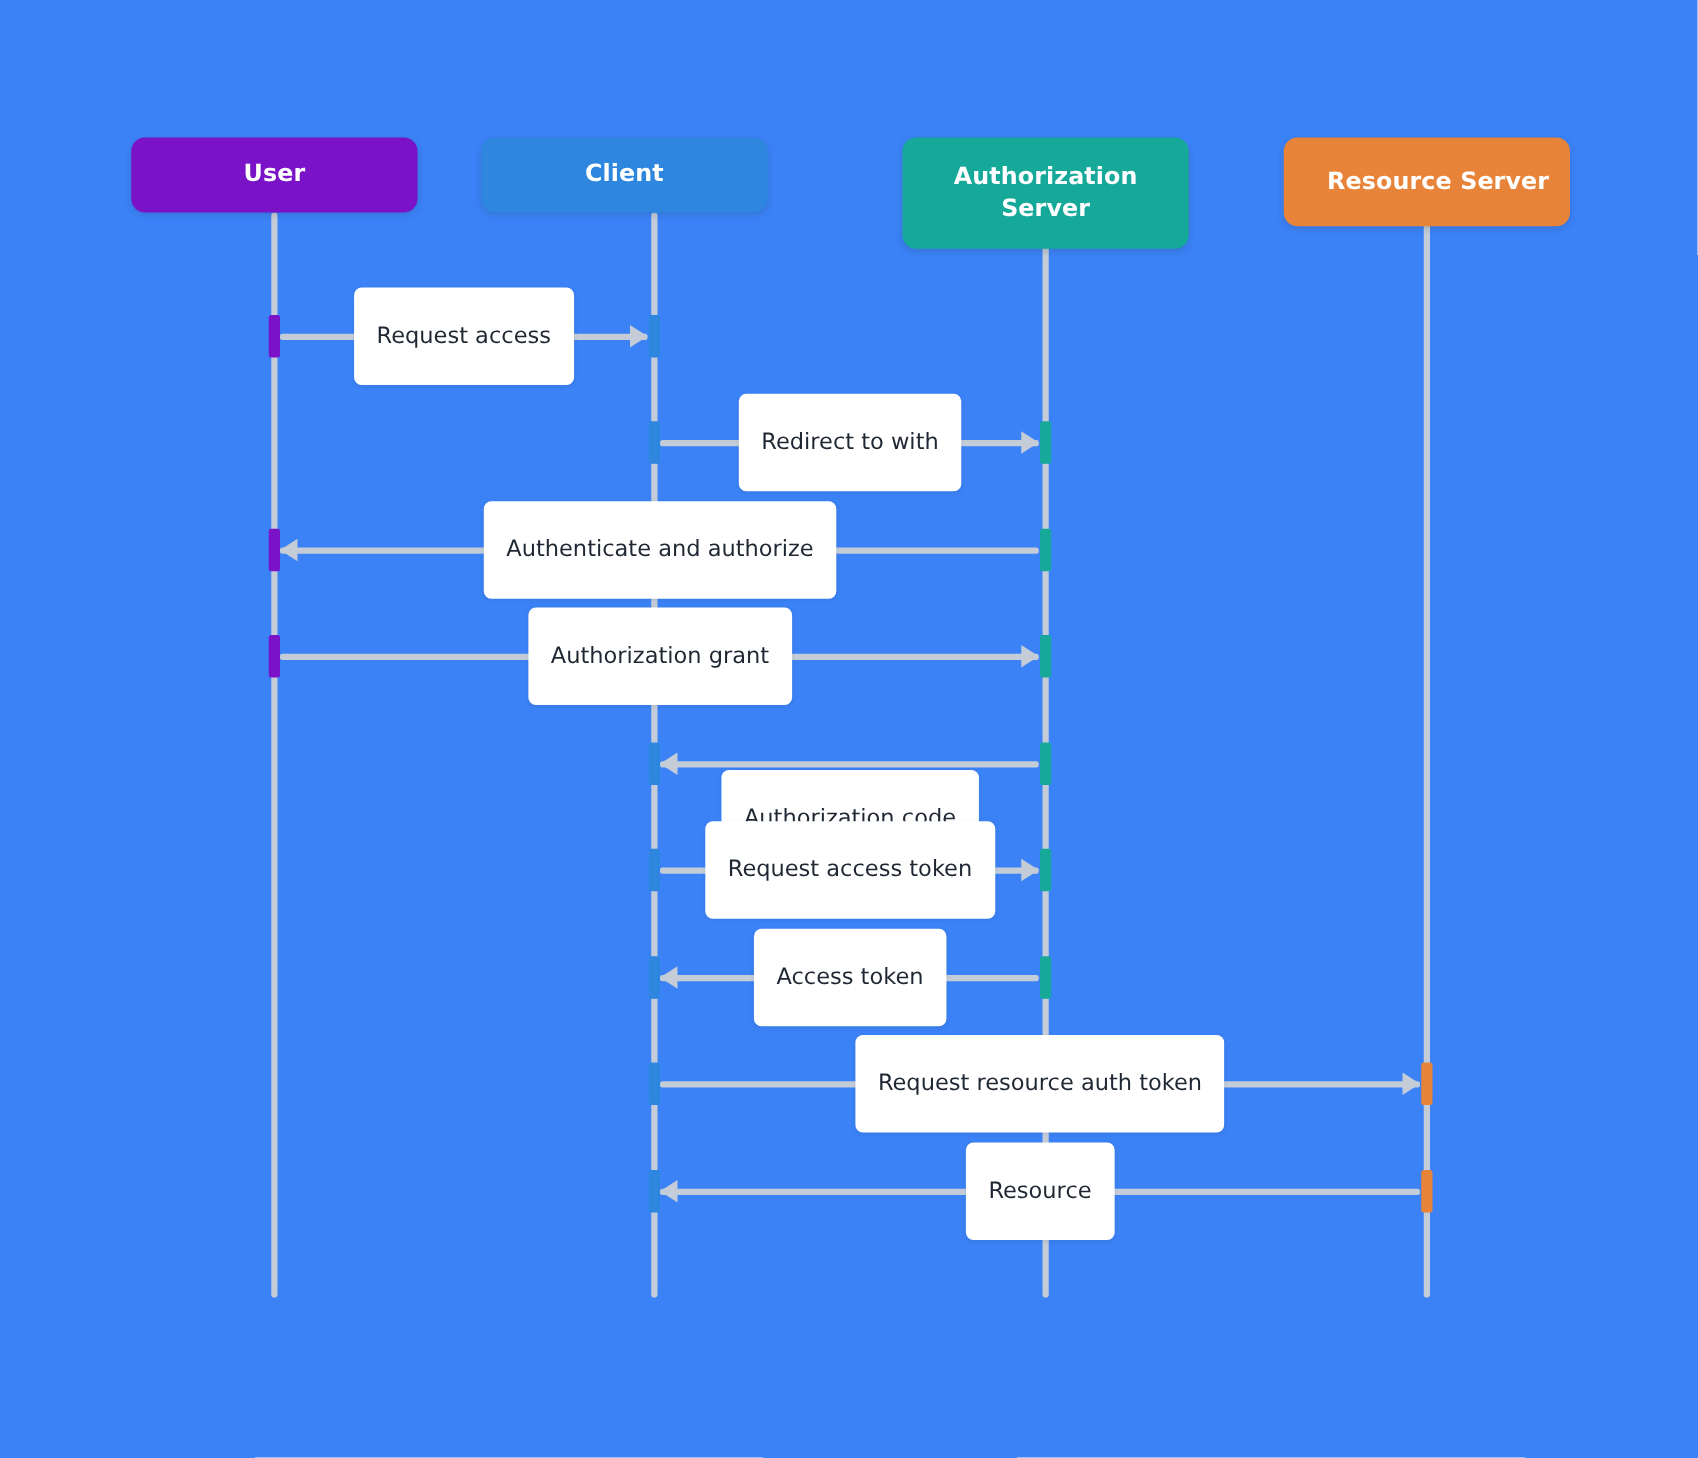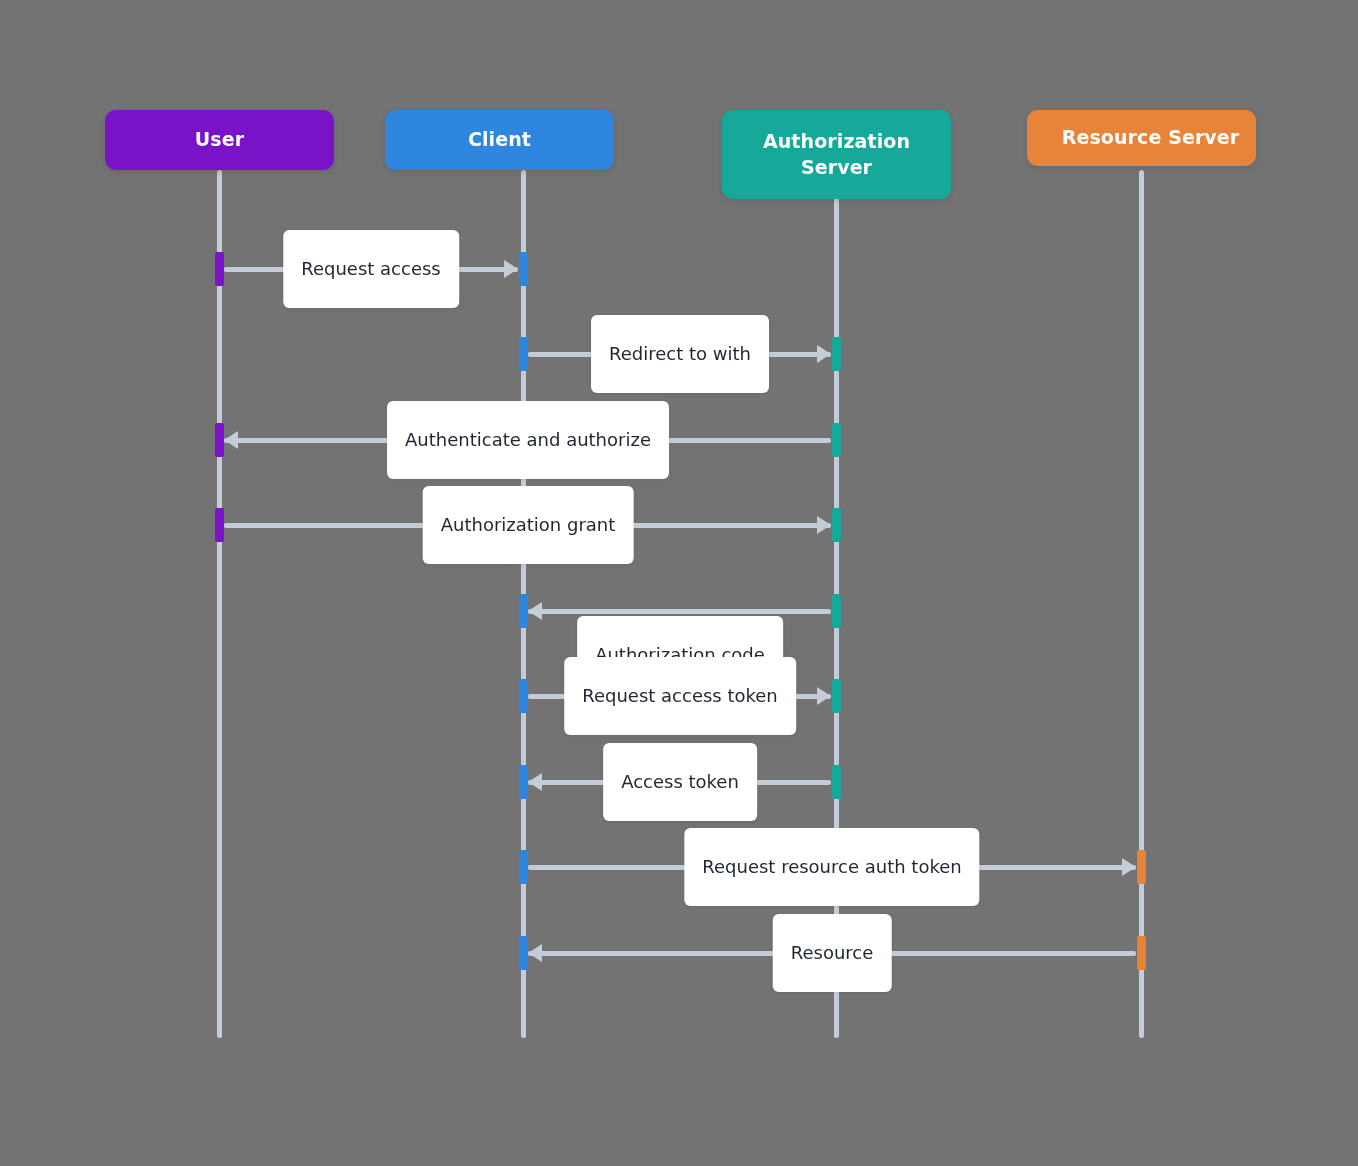--- a/index.html
+++ b/index.html
@@ -8,21 +8,21 @@
     background: #eef2f5;
   }
   body {
     font-family: "DejaVu Sans", sans-serif;
     -webkit-font-smoothing: antialiased;
   }
   #canvas {
     position: relative;
     width: 1358px;
     height: 1166px;
-    background: #737373;
+    background: #3b82f6;
     overflow: hidden;
   }
 
   
   .lifeline {
     position: absolute;
     width: 5px;
     background: #c3ccd7;
     border-radius: 3px;
   }
@@ -143,21 +143,21 @@
   <div id="participants-layer">
       <div class="participant" style="left: 105px; top: 110px; width: 229px; height: 60px; background: rgb(122, 19, 200);">
         <span>User</span>
       </div>
       <div class="participant" style="left: 385px; top: 110px; width: 229px; height: 60px; background: rgb(46, 134, 222);">
         <span>Client</span>
       </div>
       <div class="participant" style="left: 722px; top: 110px; width: 229px; height: 89px; background: rgb(22, 169, 154);">
         <span>Authorization Server</span>
       </div>
-      <div class="participant" style="left: 1027px; top: 110px; width: 229px; height: 56px; background: rgb(232, 131, 58); padding-left: 28px;">
+      <div class="participant" style="left: 1027px; top: 110px; width: 229px; height: 71px; background: rgb(232, 131, 58); padding-left: 28px;">
         <span>Resource Server</span>
       </div>
     </div>
   <div id="labels-layer">
       <div class="msg-label" style="left: 371px; top: 269px;">Request access</div>
       <div class="msg-label" style="left: 680px; top: 354px;">Redirect to with</div>
       <div class="msg-label" style="left: 528px; top: 440px;">Authenticate and authorize</div>
       <div class="msg-label" style="left: 528px; top: 525px;">Authorization grant</div>
       <div class="msg-label" style="left: 680px; top: 611px; margin-top: 44px;">Authorization code</div>
       <div class="msg-label" style="left: 680px; top: 696px;">Request access token</div>

